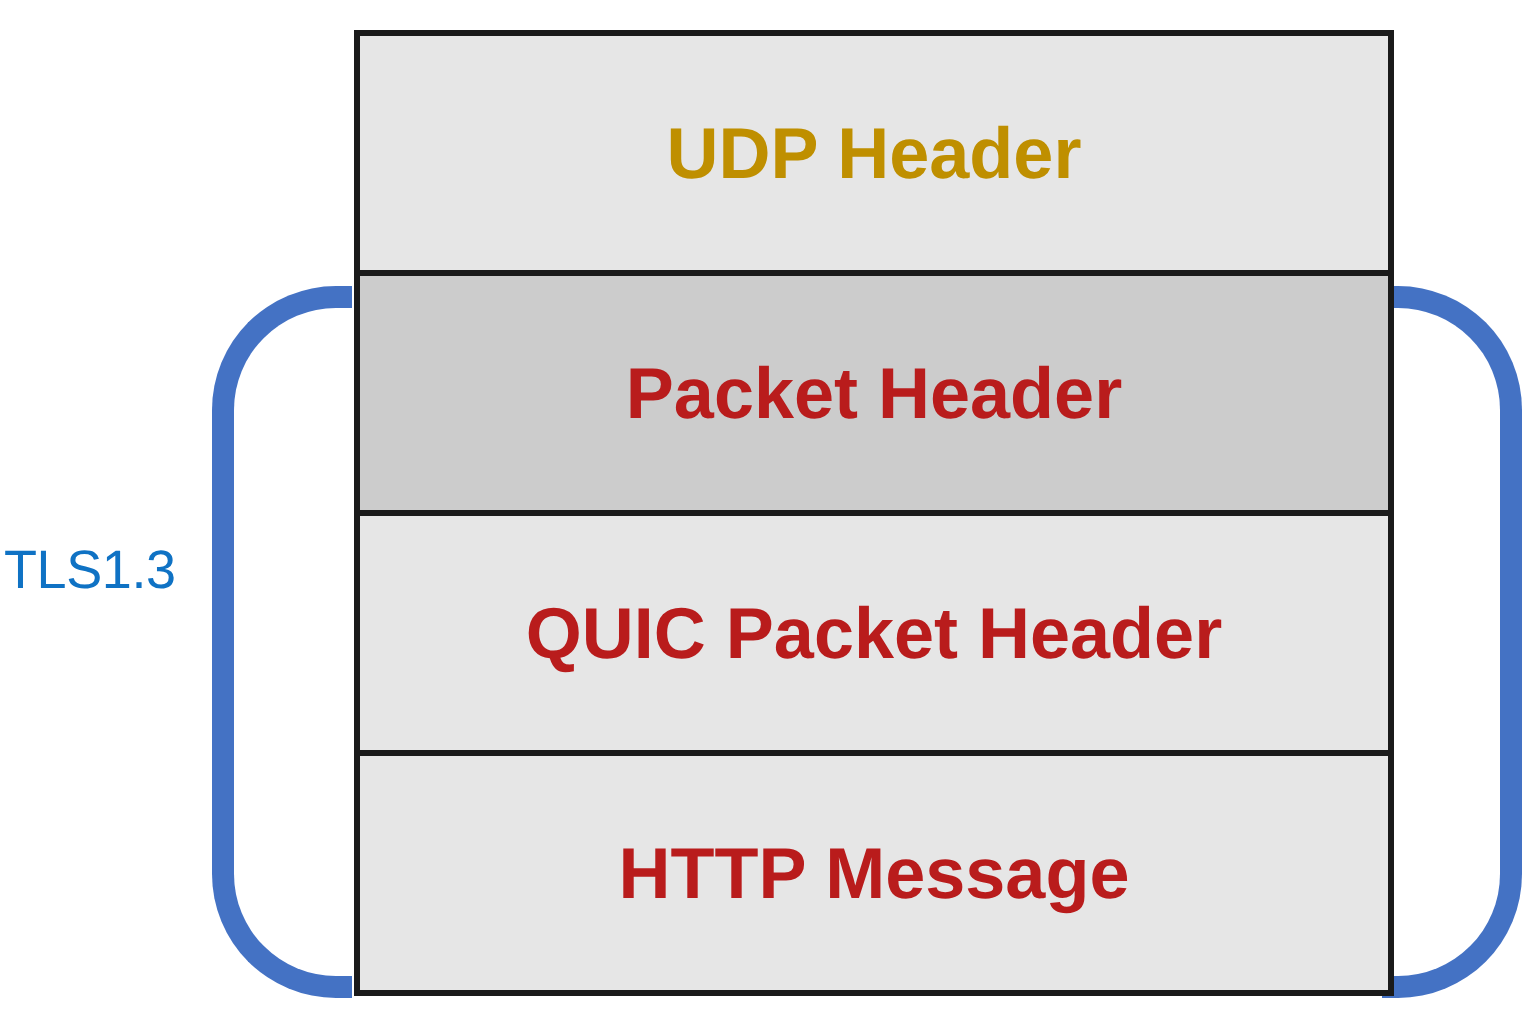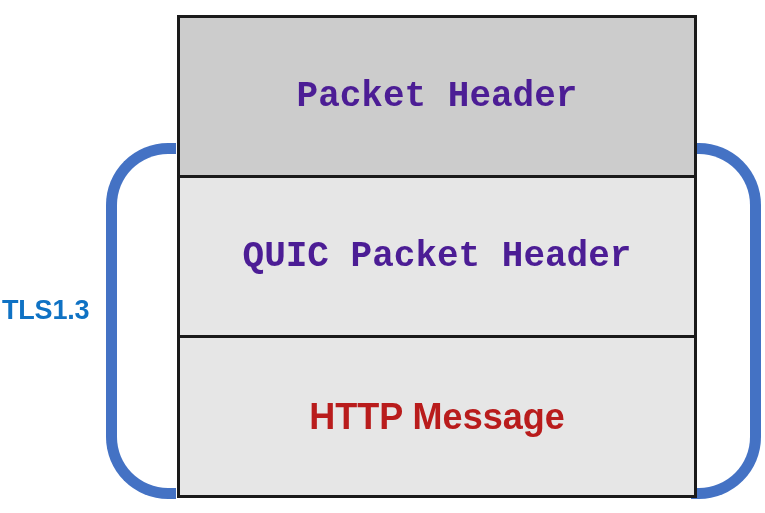--- a/index.html
+++ b/index.html
@@ -20,25 +20,25 @@
     left: 0;
     top: 0;
     width: 765px;
     height: 513px;
   }
 
   
   .tls-label {
     position: absolute;
     left: 2px;
-    top: 297px;
+    top: 272px;
     width: 100px;
     text-align: left;
     font-size: 27px;
-    font-weight: bold;
+    font-weight: normal;
     color: #0f72c4;
     letter-spacing: -0.2px;
     line-height: 1;
     white-space: nowrap;
   }
 
   
   .bracket {
     position: absolute;
     top: 143px;
@@ -87,36 +87,37 @@
     font-size: 36px;
     font-weight: bold;
     line-height: 1;
     box-sizing: border-box;
   }
   .layer-light { background: #e6e6e6; }
   .layer-dark  { background: #cccccc; }
   .layer-sep-bottom { border-bottom: 3px solid #1a1a1a; }
 
   .c-gold  { color: #bf8f00; }
-  .c-green { color: #4c1d95; font-family: Liberation Mono, monospace; }
+  .c-green { color: #b91c1c; }
   .c-red   { color: #b91c1c; }
 </style>
 </head>
 <body>
 
 <div id="diagram">
 
   <div class="tls-label">TLS1.3</div>
 
   <div class="bracket bracket-left"></div>
 
   <div class="bracket bracket-right"></div>
 
   <div class="stack">
 
+    <div class="layer layer-light layer-sep-bottom c-gold">UDP Header</div>
 
     <div class="layer layer-dark layer-sep-bottom c-green">Packet Header</div>
 
     <div class="layer layer-light layer-sep-bottom c-green">QUIC Packet Header</div>
 
 
     <div class="layer layer-light c-red">HTTP Message</div>
 
   </div>
 </div>

